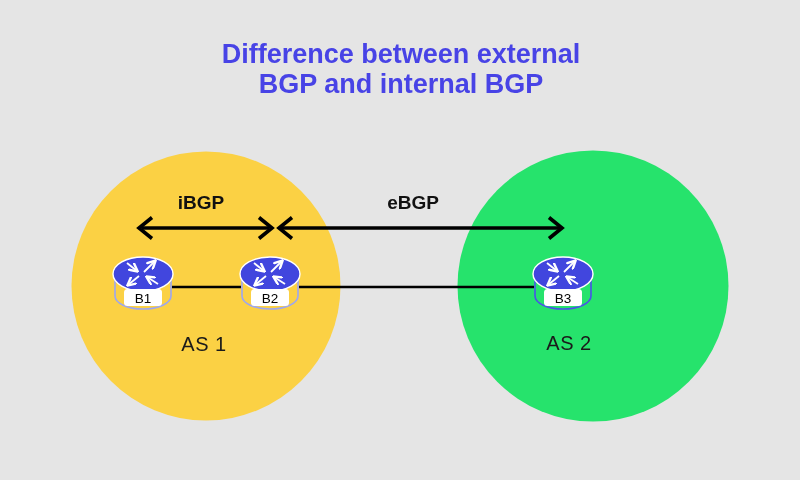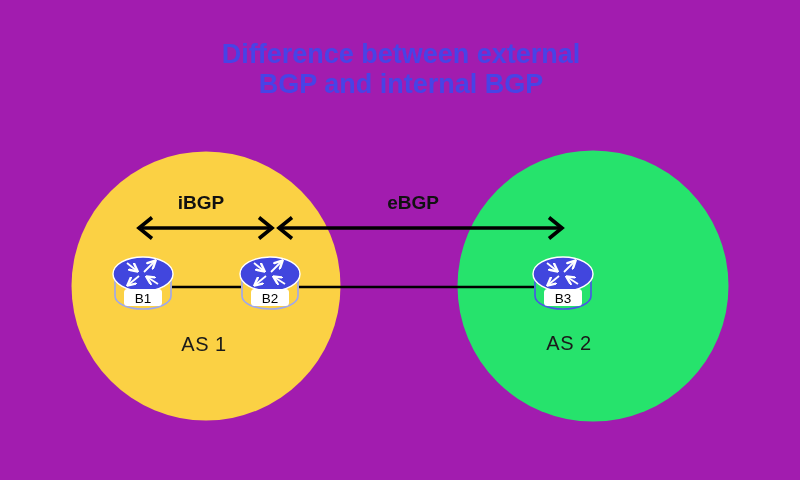--- a/index.html
+++ b/index.html
@@ -8,21 +8,21 @@
     background: #ffffff;
     width: 800px;
     height: 480px;
     overflow: hidden;
     font-family: "Liberation Sans", sans-serif;
   }
   .stage {
     position: relative;
     width: 800px;
     height: 480px;
-    background: #a21caf;
+    background: #e5e5e5;
   }
   svg text {
     font-family: "Liberation Sans", sans-serif;
   }
   .title-text {
     font-weight: bold;
     font-size: 27px;
   }
   .arrow-label {
     font-weight: bold;

